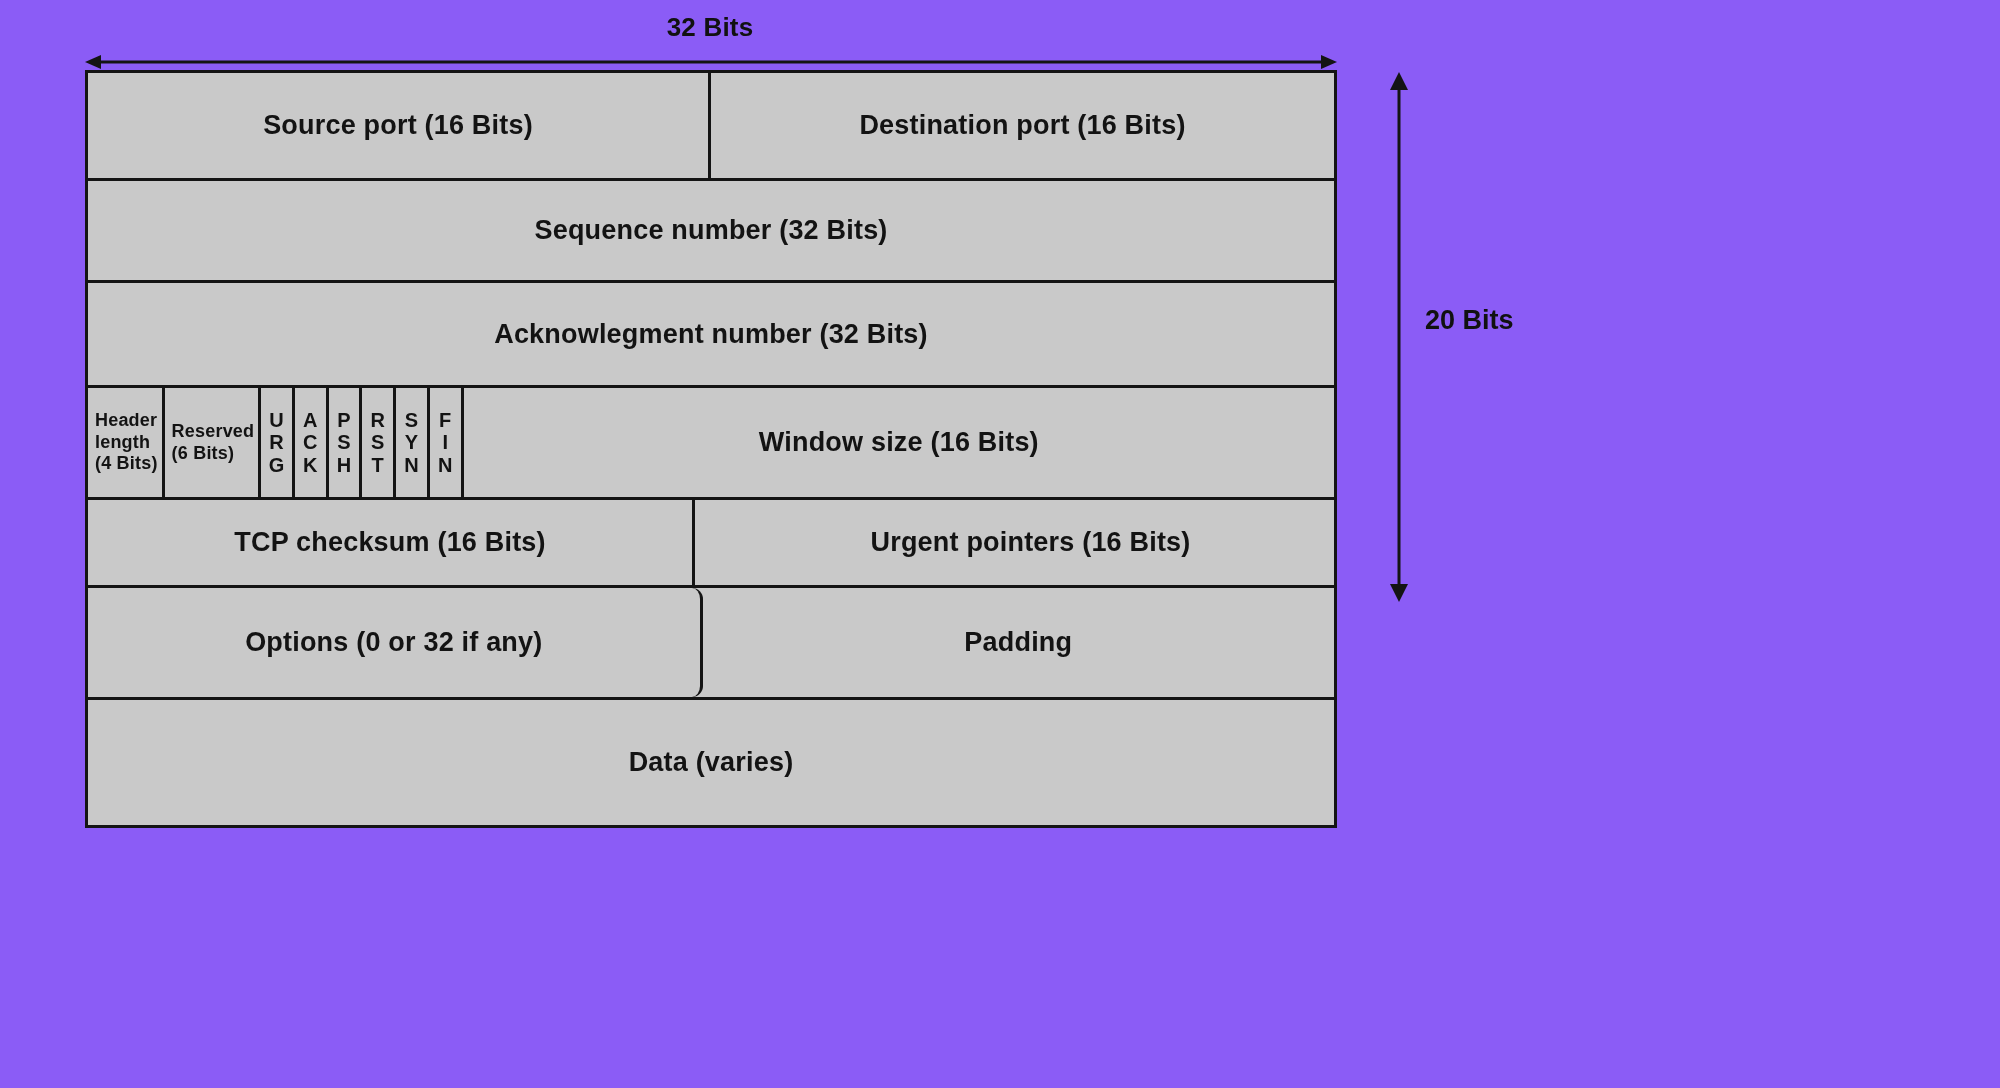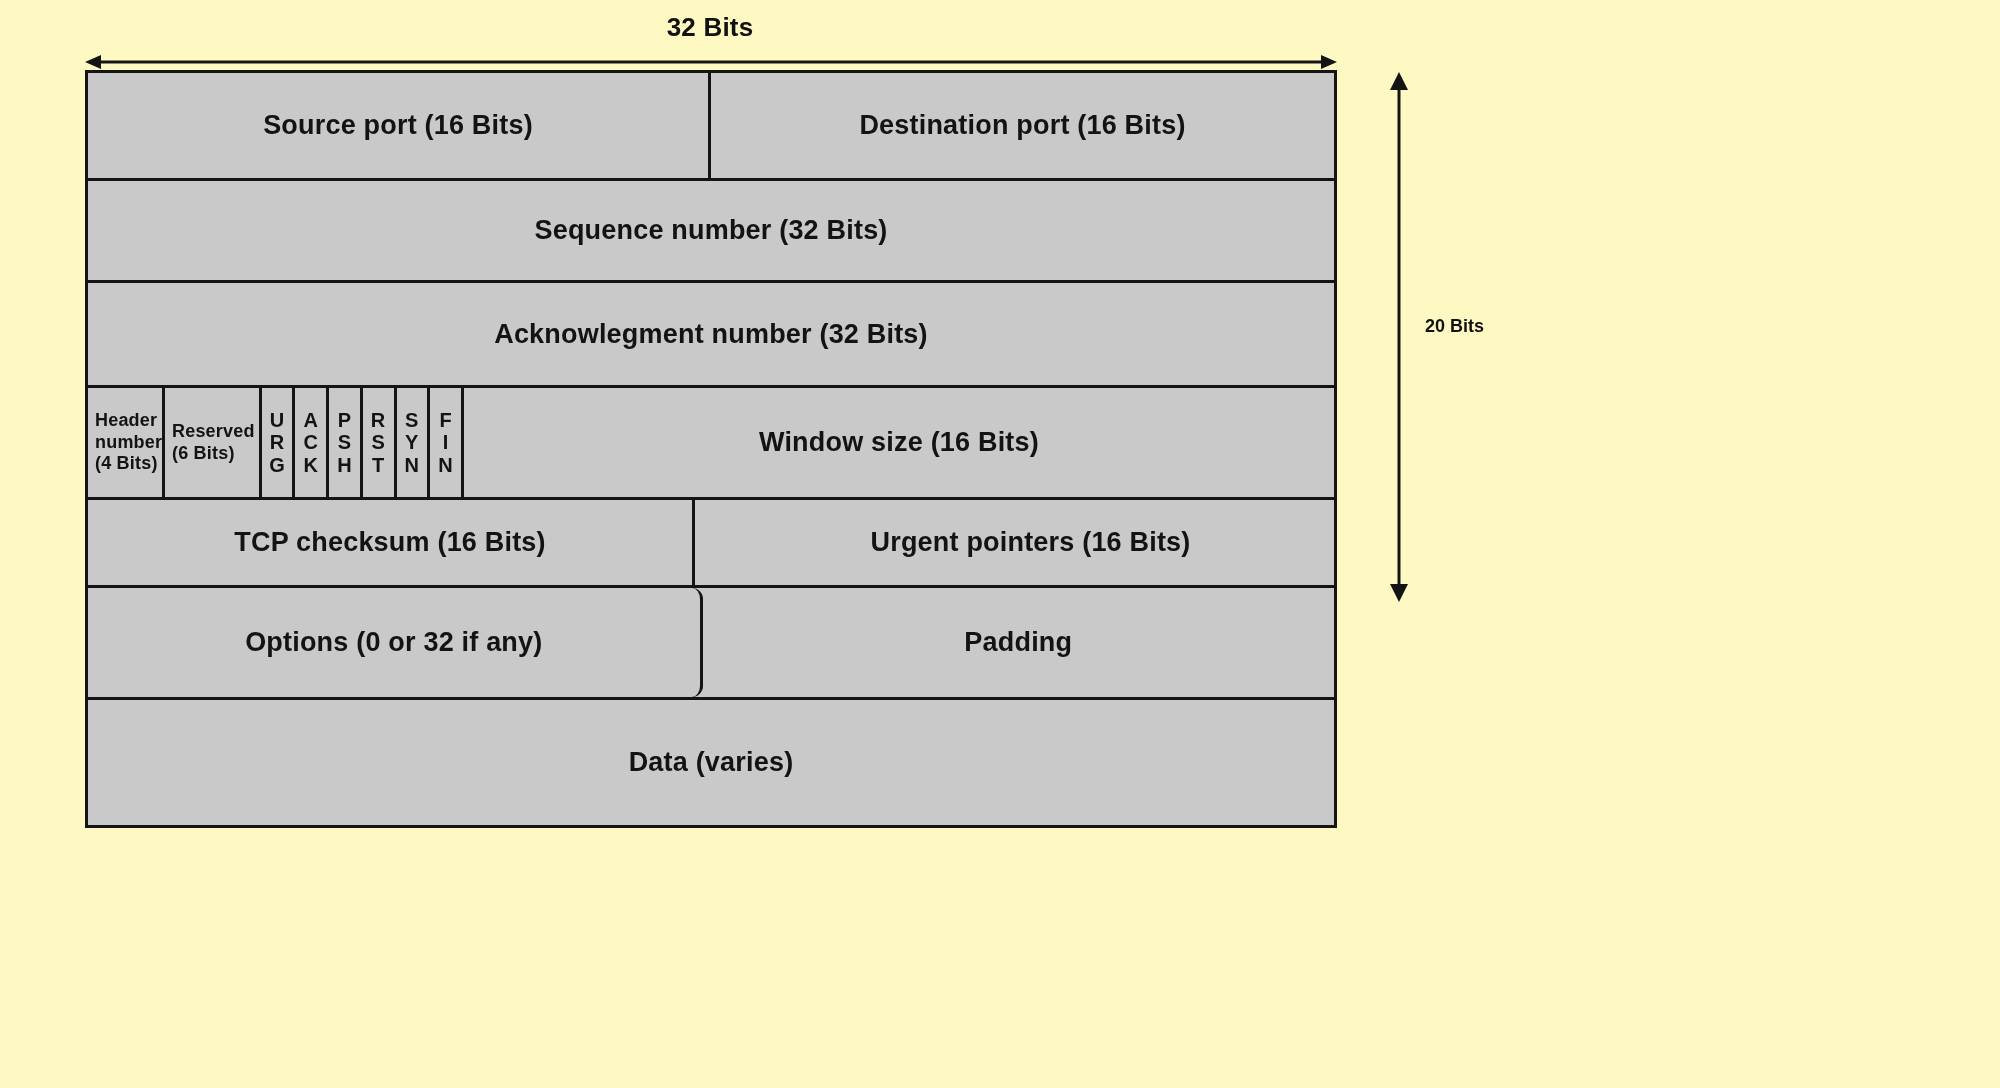--- a/index.html
+++ b/index.html
@@ -12,21 +12,21 @@
     width: 2000px;
     height: 1088px;
     font-family: "Liberation Sans", sans-serif;
     overflow: hidden;
   }
 
   #stage {
     position: relative;
     width: 2000px;
     height: 1088px;
-    background: #fef9c3;
+    background: #8b5cf6;
   }
 
   
   #top-arrow-label {
     position: absolute;
     left: 85px;
     top: 12px;
     width: 1250px;
     text-align: center;
     font-size: 26px;
@@ -46,22 +46,22 @@
   #right-arrow {
     position: absolute;
     left: 1390px;
     top: 72px;
     width: 18px;
     height: 530px;
   }
   #right-arrow-label {
     position: absolute;
     left: 1425px;
-    top: 316px;
-    font-size: 18px;
+    top: 305px;
+    font-size: 27px;
     font-weight: bold;
     color: #111111;
   }
 
   
   #diagram {
     position: absolute;
     left: 85px;
     top: 70px;
     width: 1252px;
@@ -183,21 +183,21 @@
       <div class="cell w-full">
         <span class="nowrap">Acknowlegment number (32 Bits)</span>
       </div>
     </div>
 
     <div class="row r-flags">
 
       <div class="cell small w-hdrlen">
         <span class="lines">
           <span>Header</span>
-          <span>number</span>
+          <span>length</span>
           <span>(4 Bits)</span>
         </span>
       </div>
 
       <div class="cell small w-reserved">
         <span class="lines">
           <span>Reserved</span>
           <span>(6 Bits)</span>
         </span>
       </div>

